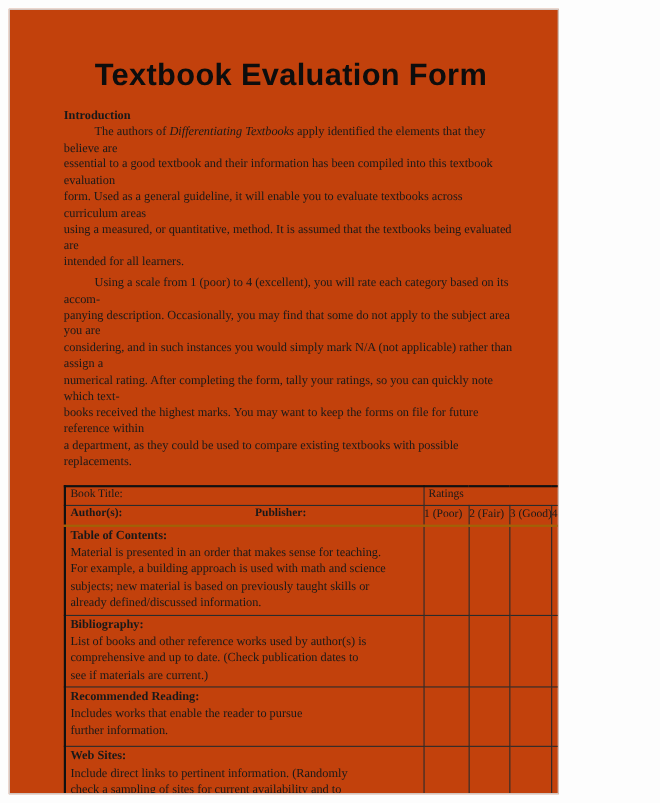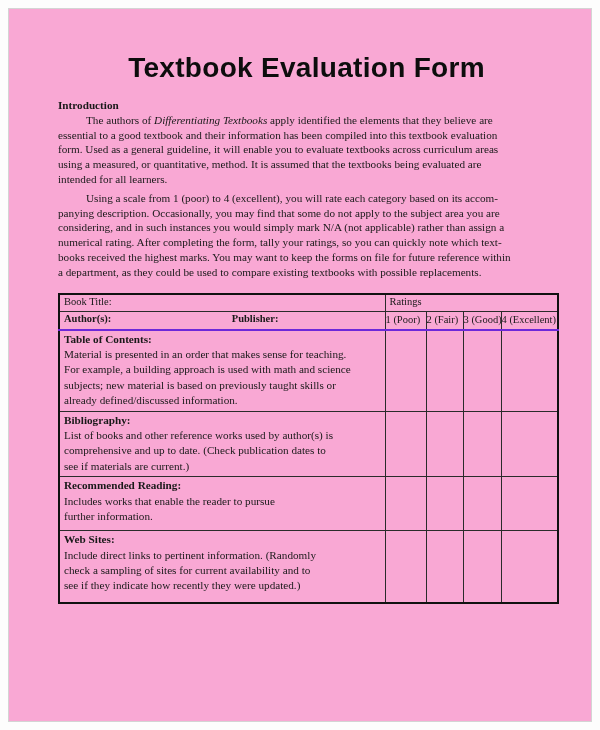--- a/index.html
+++ b/index.html
@@ -5,23 +5,23 @@
   html, body {
     margin: 0; padding: 0;
     width: 600px; height: 730px;
     background: #fdfdfd;
     font-family: "Liberation Serif", serif;
     color: #191919;
   }
   .page {
     position: absolute;
     left: 8px; top: 8px;
-    width: 584px; height: 714px;
+    width: 500px; height: 714px;
     box-sizing: border-box;
-    background: #f9a8d4;
+    background: #c2410c;
     border: 1px solid #d4d4d4;
     padding: 44px 36px 0 49px;
     overflow: hidden;
   }
   .form-title {
     font-family: "Liberation Sans", sans-serif;
     font-weight: bold;
     font-size: 28px;
     line-height: 30px;
     text-align: center;
@@ -47,21 +47,21 @@
     border: 1.5px solid #2b2b2b;
     padding: 1px 4px 2px 4px;
     vertical-align: top;
     text-align: left;
     font-weight: normal;
     overflow: hidden;
     margin-left: 19px;
   }
   tr.hdr1 td { height: 13px; font-size: 10.5px; }
   tr.hdr2 td { height: 13px; font-size: 10.5px; }
-  tr.hdr2 { border-bottom: 2px solid #6d28d9; }
+  tr.hdr2 { border-bottom: 2px solid #a16207; }
   .bold { font-weight: bold; }
   .ratings-cell { text-align: left; font-weight: bold; }
   .author-cell { display: flex; }
   .author-cell .author { width: 53%; }
   .rating-col-hdr { font-size: 8.3px; text-align: left; padding: 2px 0 2px 0 !important; line-height: 11px; white-space: nowrap; font-family: Liberation Serif, serif; }
   td.cat { line-height: 15.4px; }
   .cat-label { font-weight: bold; }
   tr.r-toc  td { height: 74px; }
   tr.r-glos td { height: 48px; }
   tr.r-bib  td { height: 58px; }

